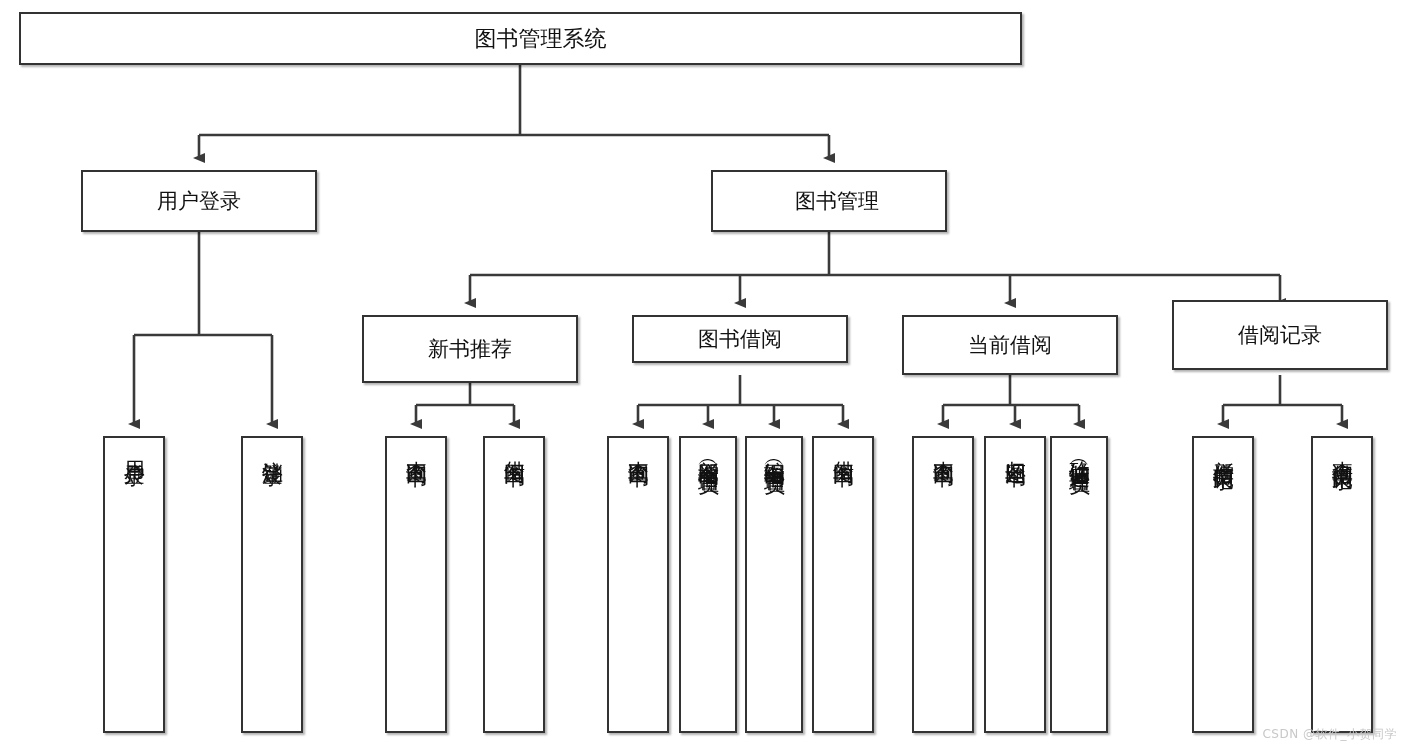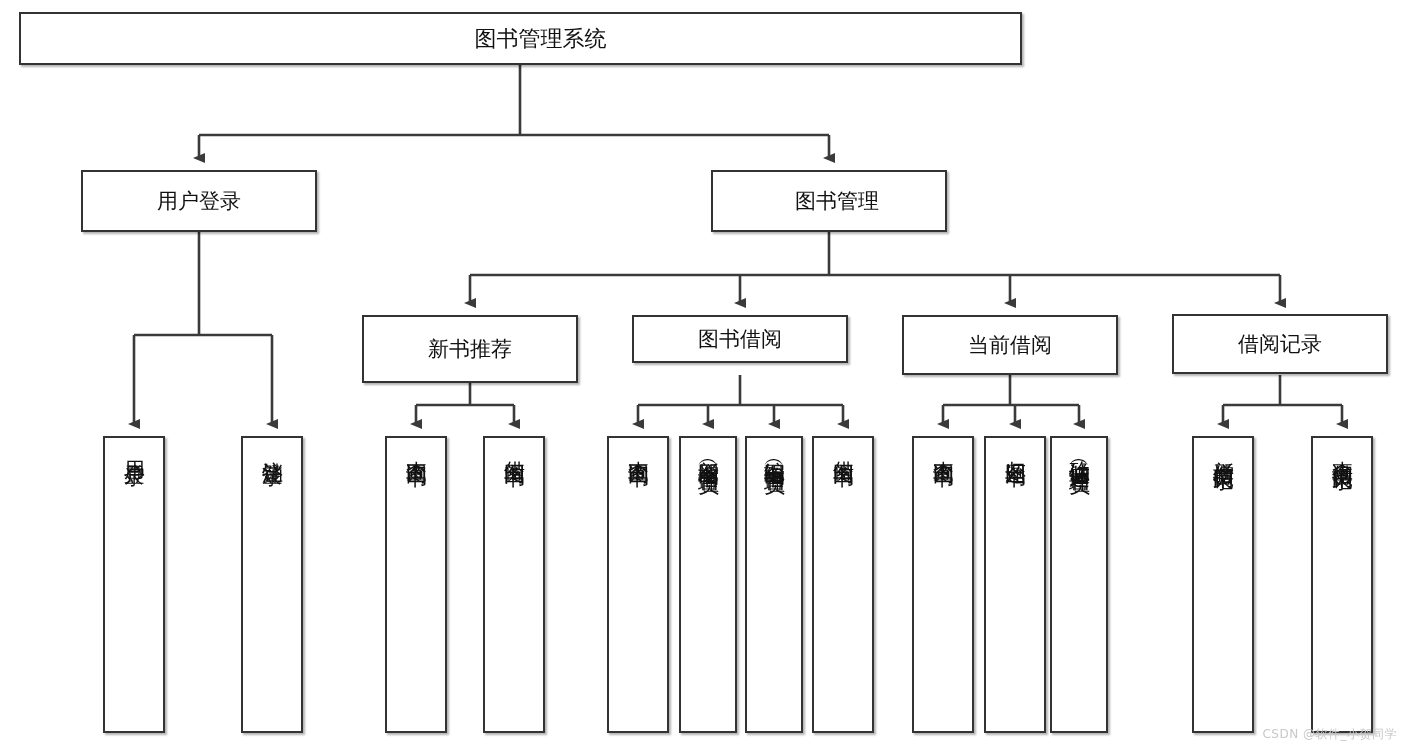--- a/index.html
+++ b/index.html
@@ -124,21 +124,21 @@
 
   <div class="node horiz" style="left:362px;top:315px;width:216px;height:68px;">
     <span class="lbl">新书推荐</span>
   </div>
   <div class="node horiz" style="left:632px;top:315px;width:216px;height:48px;">
     <span class="lbl">图书借阅</span>
   </div>
   <div class="node horiz" style="left:902px;top:315px;width:216px;height:60px;">
     <span class="lbl">当前借阅</span>
   </div>
-  <div class="node horiz" style="left:1172px;top:314px;width:216px;height:60px;font-family:Liberation Serif, serif;">
+  <div class="node horiz" style="left:1172px;top:300px;width:216px;height:70px;font-family:Liberation Serif, serif;">
     <span class="lbl">借阅记录</span>
   </div>
 
   <div class="node vert" style="left:103px;top:436px;width:62px;height:297px;">
     <span class="lbl">用户登录</span>
   </div>
   <div class="node vert" style="left:241px;top:436px;width:62px;height:297px;">
     <span class="lbl">注销登录</span>
   </div>
   <div class="node vert" style="left:385px;top:436px;width:62px;height:297px;">

